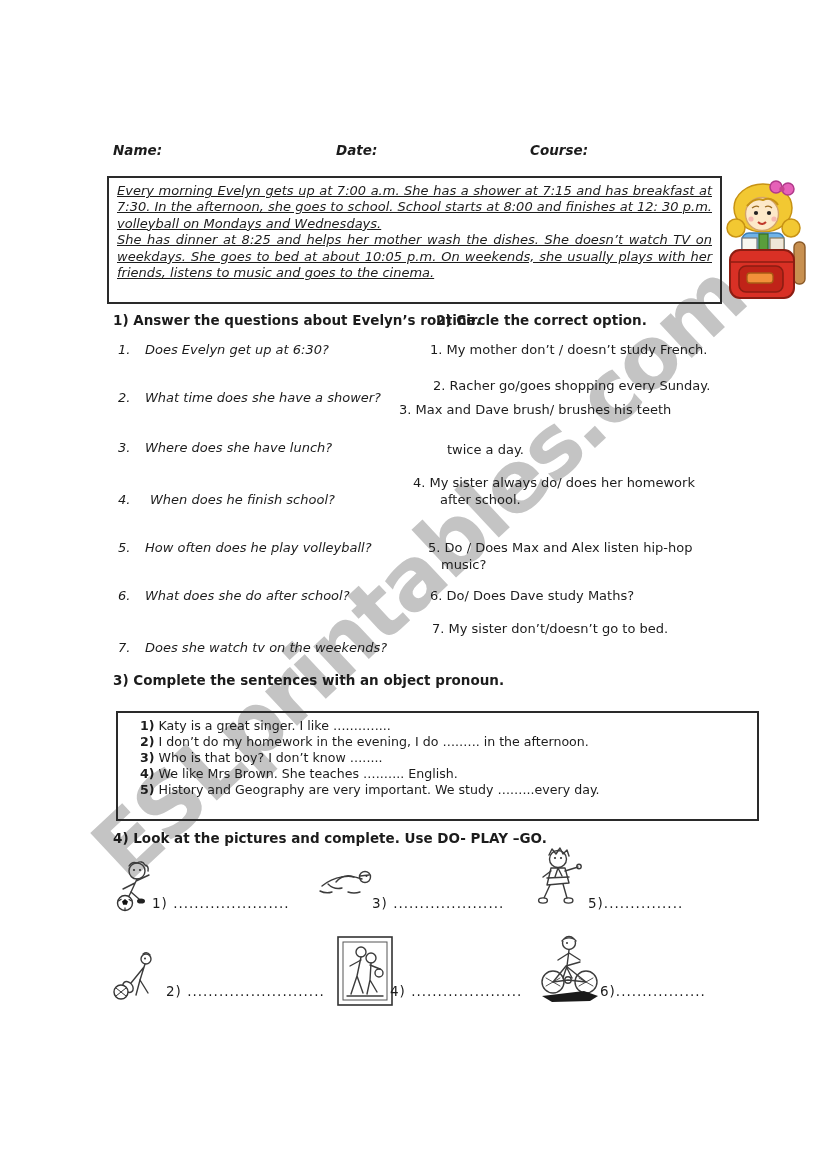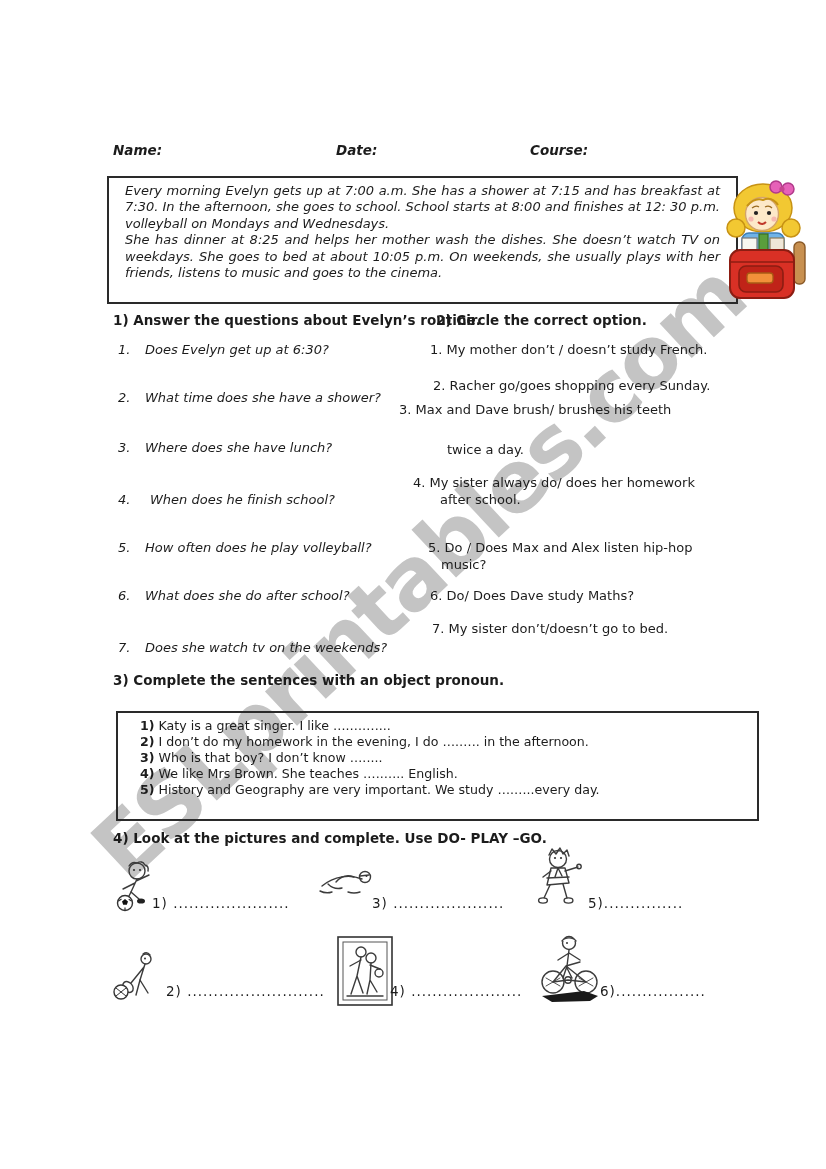--- a/index.html
+++ b/index.html
@@ -5,21 +5,21 @@
   html,body{margin:0;padding:0;background:#ffffff;}
   .page{position:relative;width:826px;height:1169px;background:#fff;overflow:hidden;
         font-family:"DejaVu Sans",sans-serif;color:#1c1c1c;}
   .abs{position:absolute;}
   .watermark{position:absolute;left:418px;top:572px;transform:translate(-50%,-50%) rotate(-43deg);
         font-size:86px;font-weight:bold;color:#c4c4c4;white-space:nowrap;letter-spacing:-3px;
         z-index:0;font-family:"DejaVu Sans",sans-serif;}
   .content{position:relative;z-index:1;}
   .hdr-label{font-weight:bold;font-style:italic;font-size:13.5px;text-align:right;}
   .passage-box{left:107px;top:176px;width:595px;height:114px;border:2px solid #2a2a2a;
-        padding:5px 16px;font-size:13px;font-style:italic;line-height:16.4px;}
+        padding:5px 8px;font-size:13px;font-style:italic;line-height:16.4px;text-decoration:underline;}
   .pline{text-align:justify;text-align-last:justify;}
   .pline.plast{text-align-last:left;}
   .sec-title{font-weight:bold;font-size:13.5px;white-space:nowrap;}
   .q-row{left:118px;display:flex;font-style:italic;font-size:13px;white-space:nowrap;}
   .q-num{width:27px;flex:none;}
   .opt{font-size:13px;white-space:nowrap;}
   .pron-box{left:116px;top:711px;width:595px;height:96px;border:2px solid #2a2a2a;padding:5px 22px;}
   .sent{font-size:12.6px;line-height:16px;white-space:nowrap;}
   .sent b{font-weight:bold;margin-right:4px;}
   .blank{font-size:13.5px;letter-spacing:1px;white-space:nowrap;}

